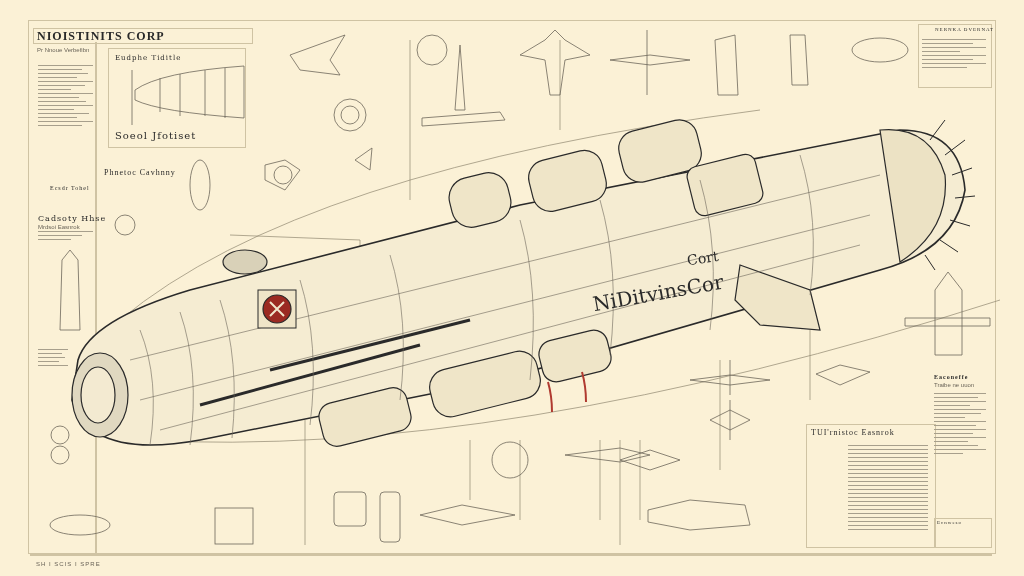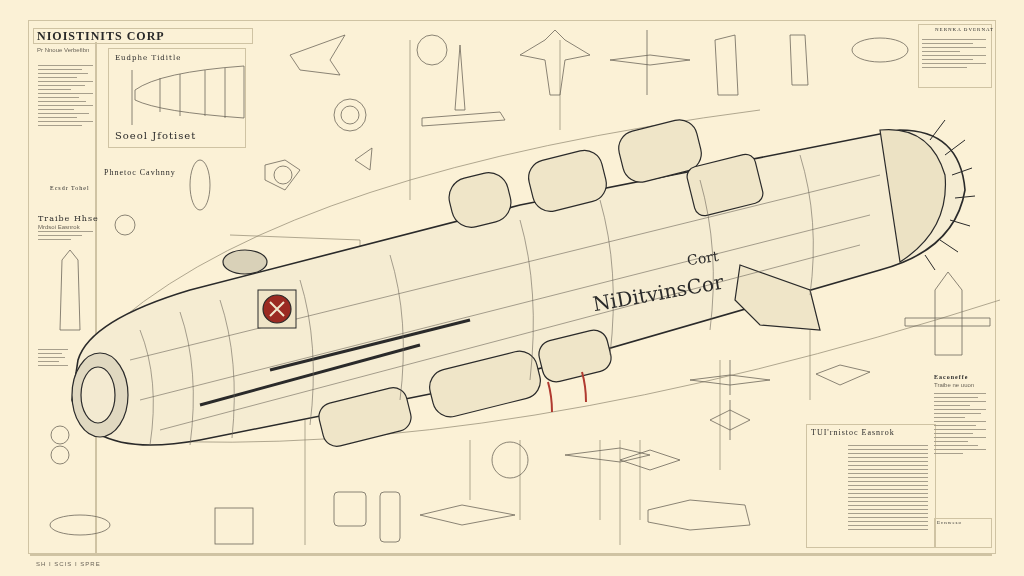--- a/index.html
+++ b/index.html
@@ -51,21 +51,21 @@
       <i style="width:88%"></i>
       <i></i>
       <i style="width:65%"></i>
       <i style="width:92%"></i>
       <i style="width:70%"></i>
       <i></i>
       <i style="width:80%"></i>
   </div>
 
   <div class="ttl" style="left:50px;top:185px;font-size:6px;font-weight:normal;">Ecsdr Tohel</div>
-  <div class="ttl" style="left:38px;top:214px;font-size:8px;font-weight:normal;font-family:'DejaVu Serif',serif;">Traibe Hhse</div>
+  <div class="ttl" style="left:38px;top:214px;font-size:8px;font-weight:normal;font-family:'DejaVu Serif',serif;">Cadsoty Hhse</div>
   <div class="lbl" style="left:38px;top:224px;">Mrdsoi Easnrok</div>
   <div class="ttl" style="left:104px;top:168px;font-size:8px;font-weight:normal;font-family:Liberation Serif, serif;">Phnetoc Cavhnny</div>
   <div class="txtlines" style="left:38px;top:228px;width:55px;">
       <i></i>
       <i style="width:80%"></i>
       <i style="width:60%"></i>
     </div>
   <div class="txtlines" style="left:38px;top:346px;width:30px;">
       <i></i>
       <i style="width:80%"></i>

